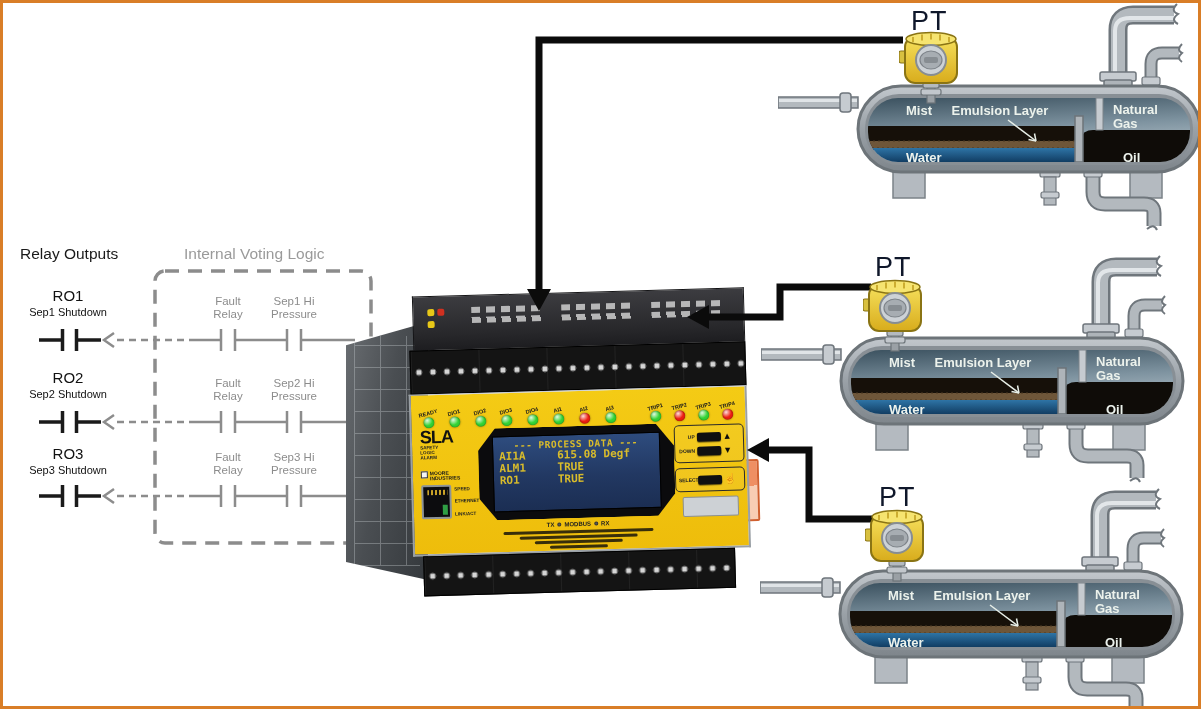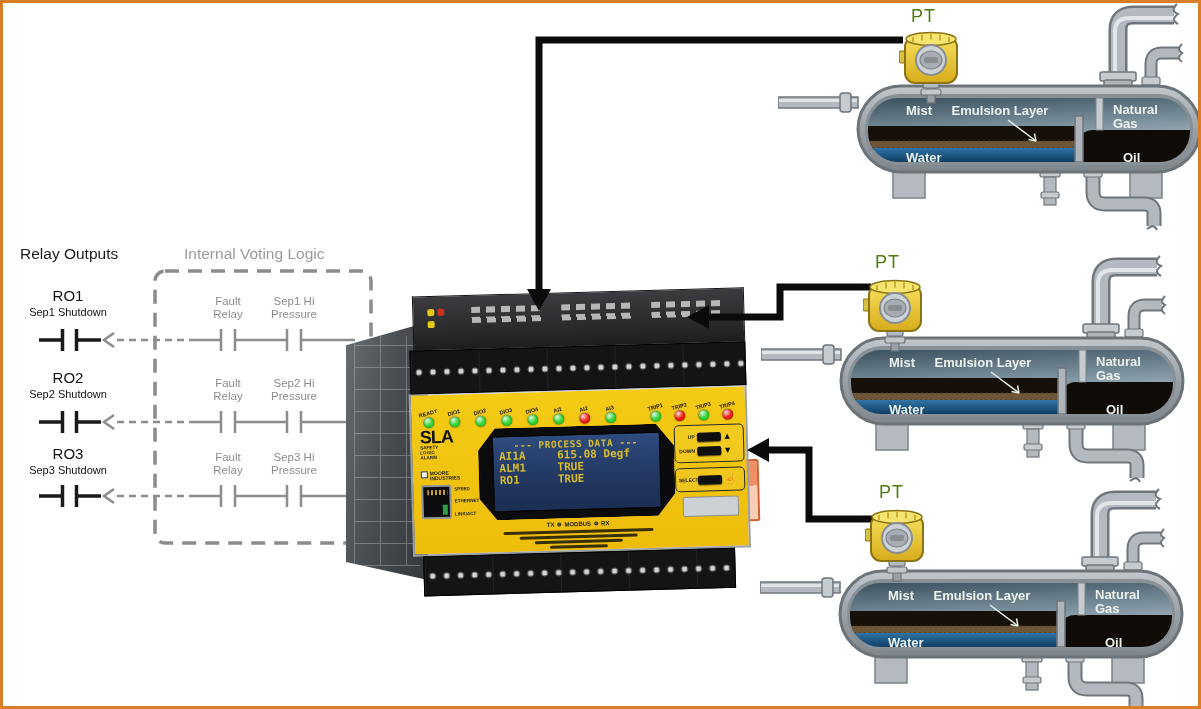--- a/index.html
+++ b/index.html
@@ -10,21 +10,21 @@
     font-family:"Liberation Sans", sans-serif;
   }
   svg text { font-family:"Liberation Sans", sans-serif; }
 
   
   .ladder-svg   { position:absolute; left:0; top:230px; z-index:1; }
   .vessel       { position:absolute; z-index:2; }
   .device       { position:absolute; left:343px; top:289px; width:402px; height:304px; z-index:4; }
   .arrows-svg   { position:absolute; left:0; top:0; z-index:5; pointer-events:none; }
   .pt           { position:absolute; z-index:6; }
-  .pt-label     { position:absolute; z-index:6; font-size:18px; color:#4d7c0f; letter-spacing:1px; }
+  .pt-label     { position:absolute; z-index:6; font-size:27px; color:#0f172a; letter-spacing:1px; }
 
   
   .dev-side {
     position:absolute; left:0; top:30px; width:82px; height:258px;
     background:linear-gradient(100deg,#6a6e72 0%,#4a4e52 45%,#34383c 100%);
     clip-path:polygon(0 9%, 100% 0, 100% 100%, 0 93%);
   }
   .dev-side .etch {
     position:absolute; inset:14px 8px; opacity:.35;
     background:

